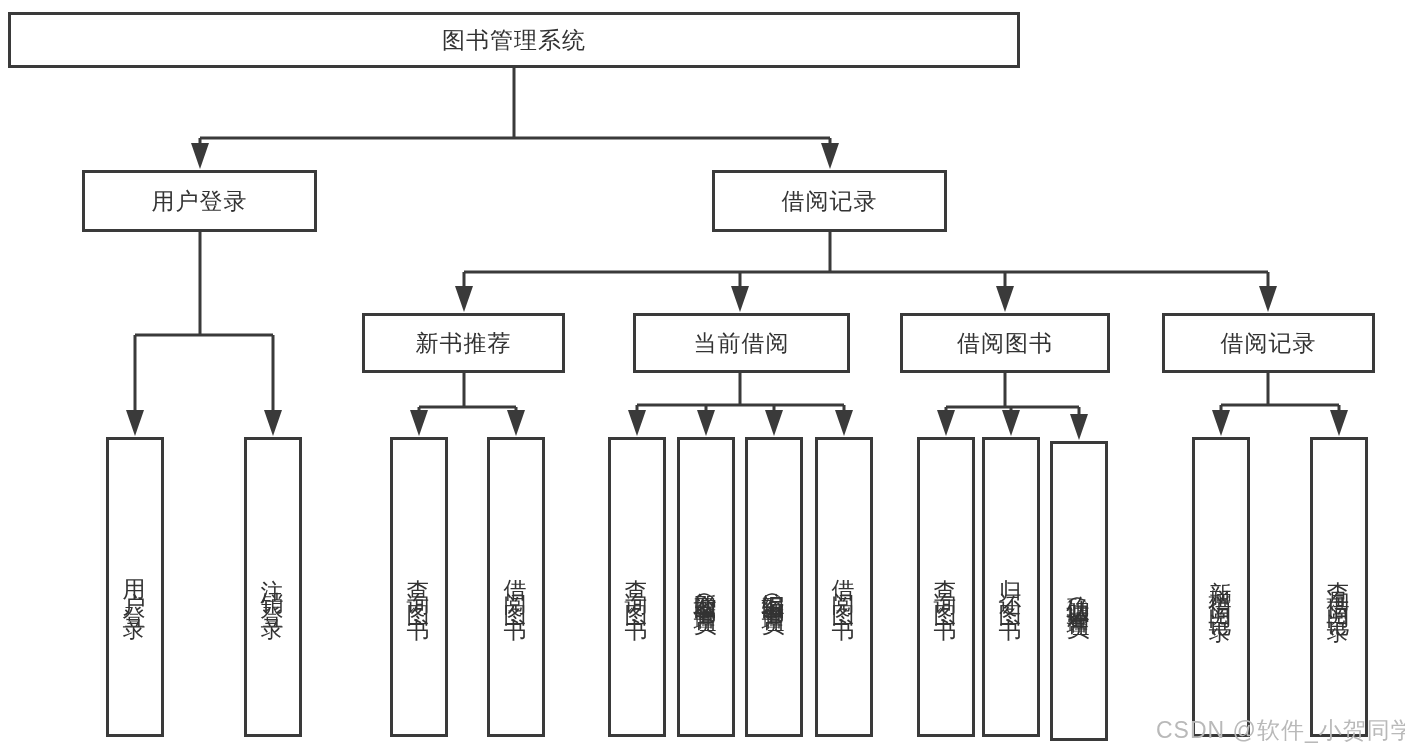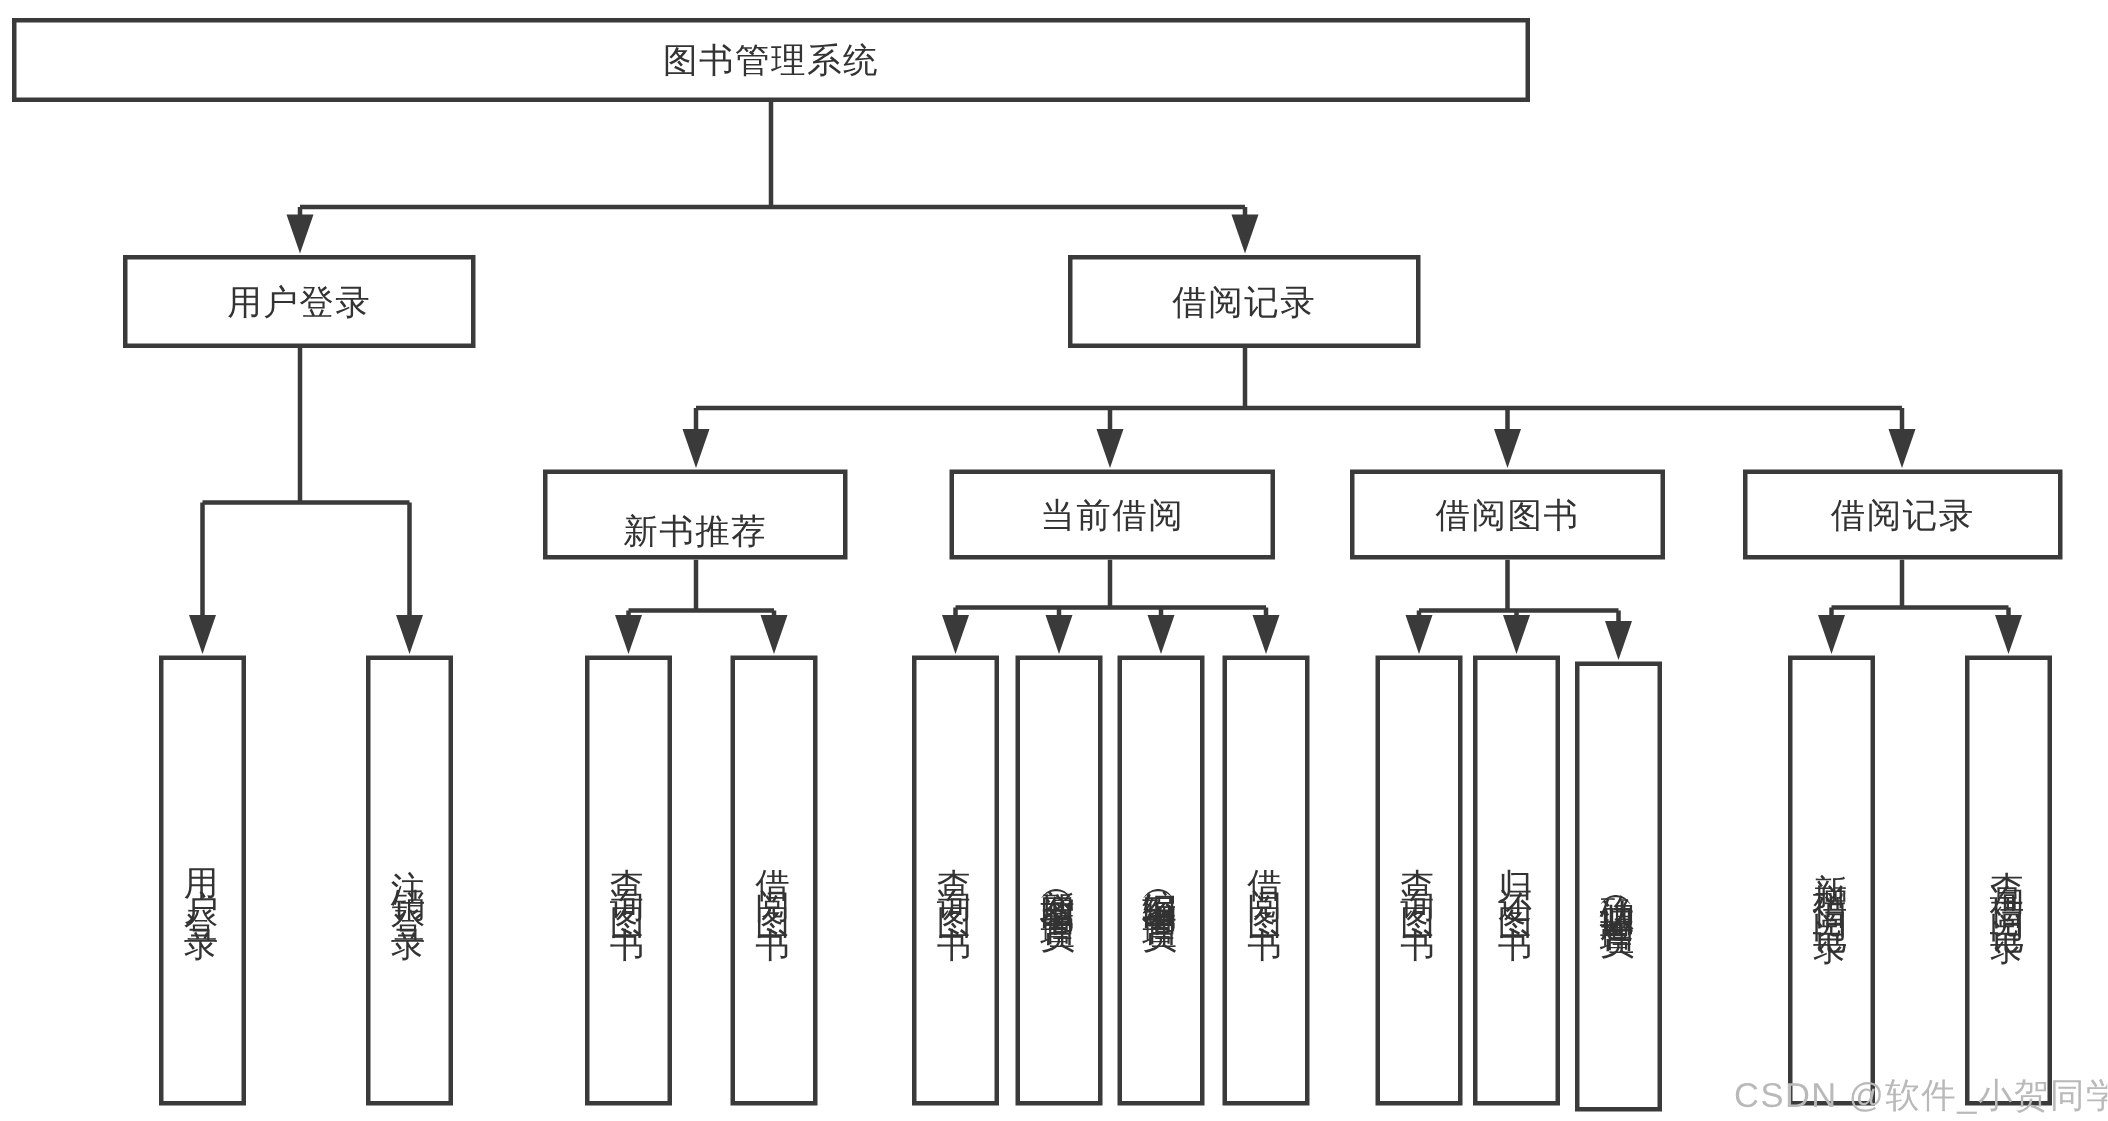--- a/index.html
+++ b/index.html
@@ -29,21 +29,21 @@
     font-size:23px;
     letter-spacing:1px;
     white-space:nowrap;
   }
   
   .root{left:8px;top:12px;width:1012px;height:56px;}
   
   .n-user-login{left:82px;top:170px;width:235px;height:62px;}
   .n-book-mgmt{left:712px;top:170px;width:235px;height:62px;}
   
-  .n-new-book{left:362px;top:313px;width:203px;height:60px;align-items:flex-end;}
+  .n-new-book{left:362px;top:313px;width:203px;height:60px;}
   .n-borrow{left:633px;top:313px;width:217px;height:60px;}
   .n-current{left:900px;top:313px;width:210px;height:60px;}
   .n-records{left:1162px;top:313px;width:213px;height:60px;}
   
   .vbox{
     position:absolute;
     top:437px;
     width:58px;height:300px;
     writing-mode:vertical-rl;
     text-orientation:mixed;

